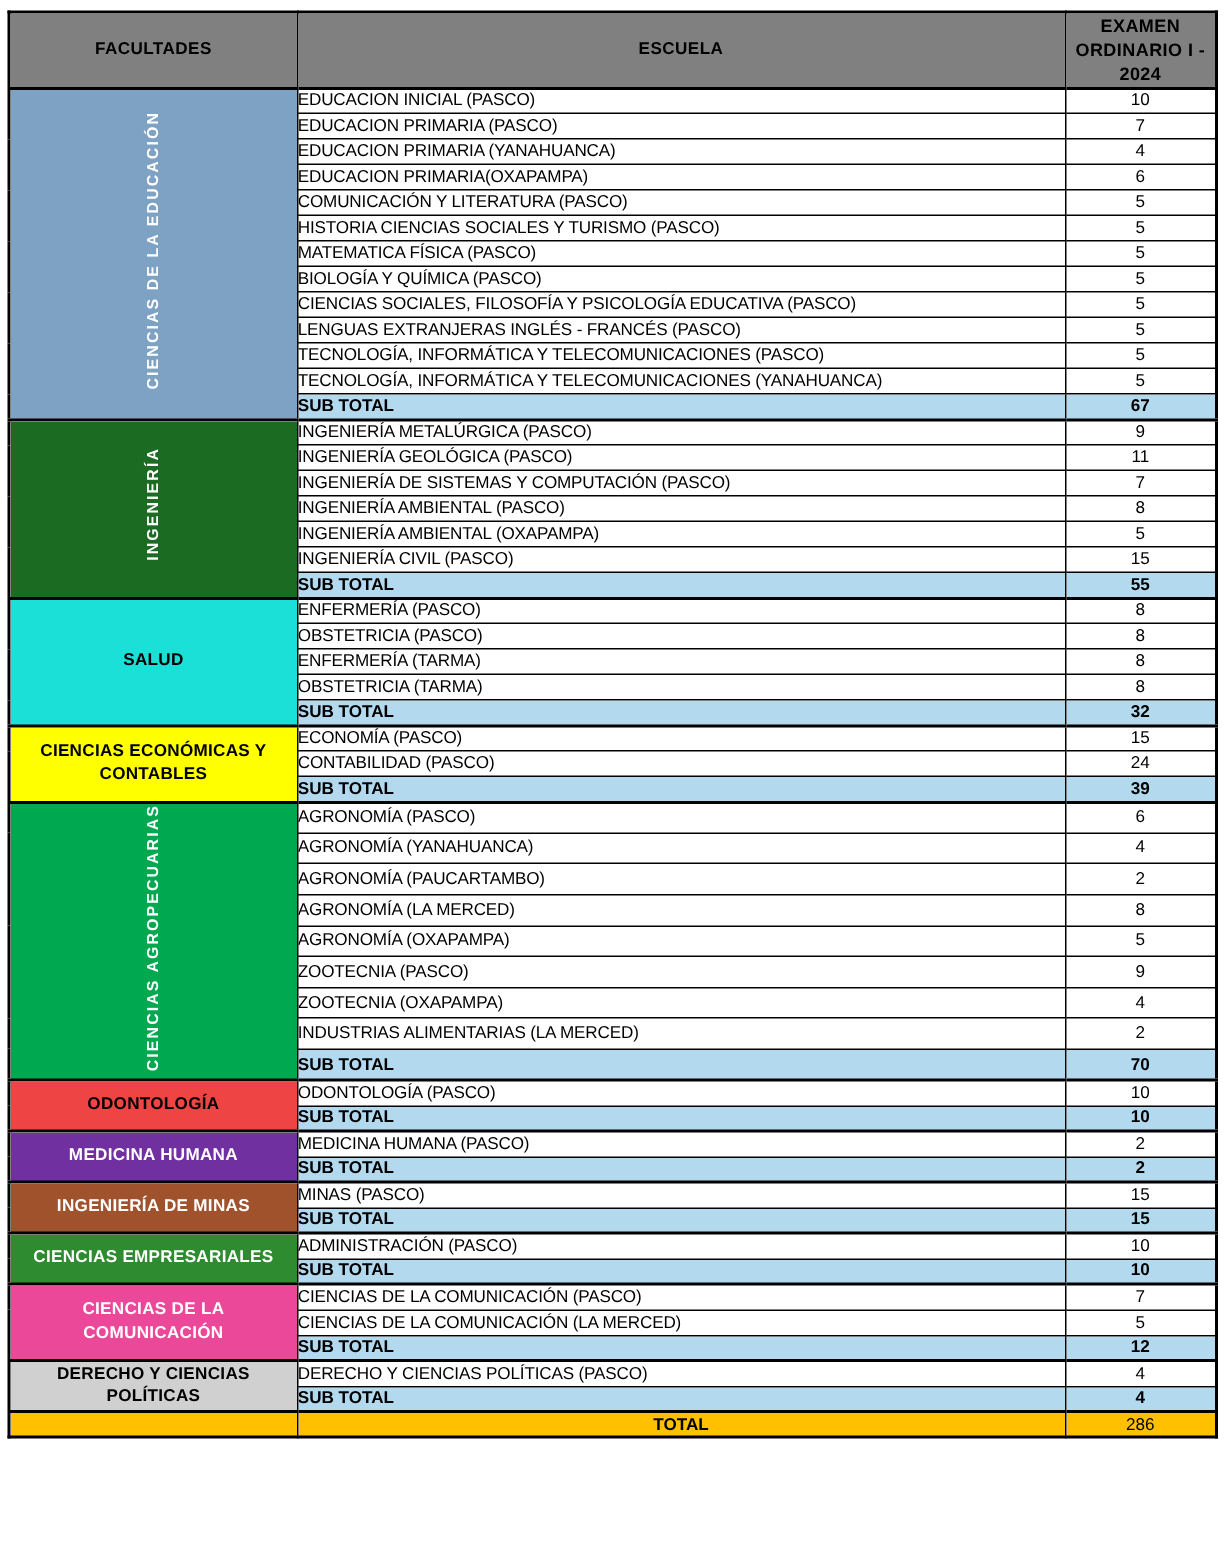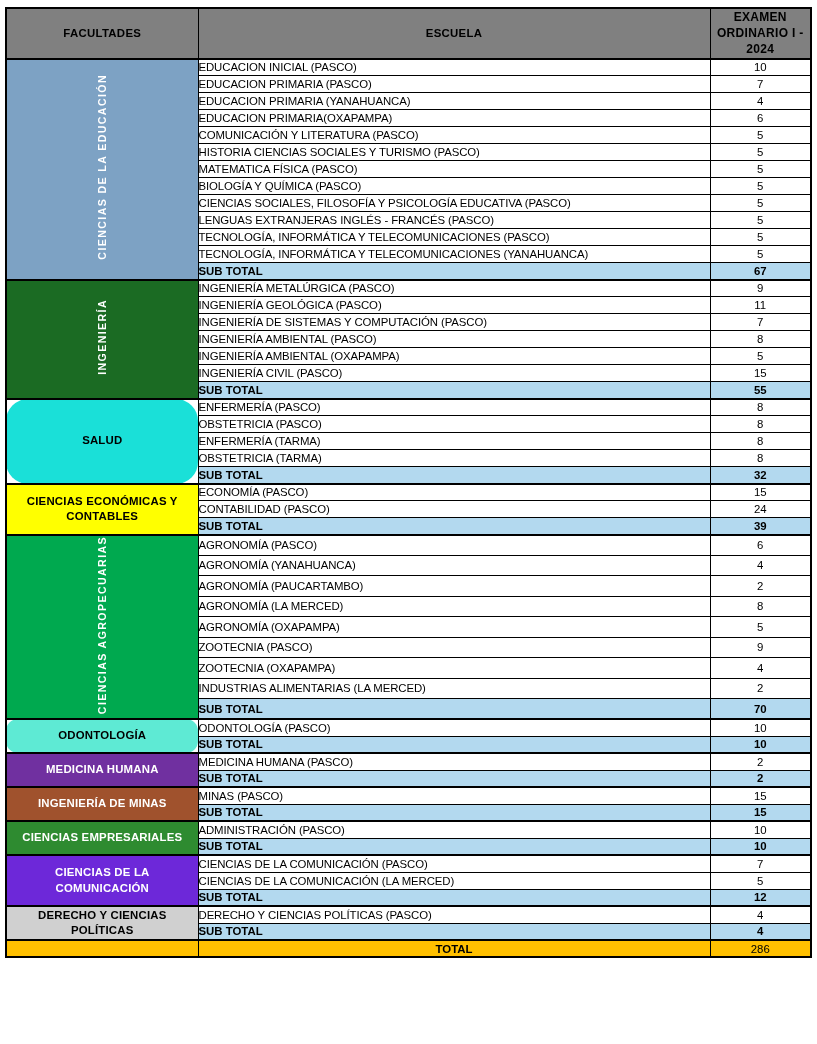--- a/index.html
+++ b/index.html
@@ -235,21 +235,21 @@
         </tr>
         <tr>
           <td class="school">INGENIERÍA CIVIL (PASCO)</td>
           <td class="val">15</td>
         </tr>
         <tr>
           <td class="sub">SUB TOTAL</td>
           <td class="subval">55</td>
         </tr>
         <tr class="blockstart">
-          <td class="fac" rowspan="5" style="background: rgb(26, 224, 216); color: rgb(0, 0, 0); border-radius: 22px;"><span class="horiz">SALUD</span></td>
+          <td class="fac" rowspan="5" style="background: rgb(26, 224, 216); color: rgb(0, 0, 0);"><span class="horiz">SALUD</span></td>
           <td class="school">ENFERMERÍA (PASCO)</td>
           <td class="val">8</td>
         </tr>
         <tr>
           <td class="school">OBSTETRICIA (PASCO)</td>
           <td class="val">8</td>
         </tr>
         <tr>
           <td class="school">ENFERMERÍA (TARMA)</td>
           <td class="val">8</td>
@@ -306,21 +306,21 @@
         </tr>
         <tr>
           <td class="school">INDUSTRIAS ALIMENTARIAS (LA MERCED)</td>
           <td class="val">2</td>
         </tr>
         <tr>
           <td class="sub">SUB TOTAL</td>
           <td class="subval">70</td>
         </tr>
         <tr class="blockstart">
-          <td class="fac" rowspan="2" style="background: #5eead4; color: rgb(0, 0, 0); border-radius: 12px;"><span class="horiz">ODONTOLOGÍA</span></td>
+          <td class="fac" rowspan="2" style="background: #ef4444; color: rgb(0, 0, 0);"><span class="horiz">ODONTOLOGÍA</span></td>
           <td class="school">ODONTOLOGÍA (PASCO)</td>
           <td class="val">10</td>
         </tr>
         <tr>
           <td class="sub">SUB TOTAL</td>
           <td class="subval">10</td>
         </tr>
         <tr class="blockstart">
           <td class="fac" rowspan="2" style="background: rgb(112, 48, 160); color: rgb(255, 255, 255);"><span class="horiz">MEDICINA HUMANA</span></td>
           <td class="school">MEDICINA HUMANA (PASCO)</td>
@@ -342,21 +342,21 @@
         <tr class="blockstart">
           <td class="fac" rowspan="2" style="background: rgb(46, 139, 48); color: rgb(255, 255, 255);"><span class="horiz">CIENCIAS EMPRESARIALES</span></td>
           <td class="school">ADMINISTRACIÓN (PASCO)</td>
           <td class="val">10</td>
         </tr>
         <tr>
           <td class="sub">SUB TOTAL</td>
           <td class="subval">10</td>
         </tr>
         <tr class="blockstart">
-          <td class="fac" rowspan="3" style="background: #6d28d9; color: rgb(255, 255, 255);"><span class="horiz">CIENCIAS DE LA COMUNICACIÓN</span></td>
+          <td class="fac" rowspan="3" style="background: #ec4899; color: rgb(255, 255, 255);"><span class="horiz">CIENCIAS DE LA COMUNICACIÓN</span></td>
           <td class="school">CIENCIAS DE LA COMUNICACIÓN (PASCO)</td>
           <td class="val">7</td>
         </tr>
         <tr>
           <td class="school">CIENCIAS DE LA COMUNICACIÓN (LA MERCED)</td>
           <td class="val">5</td>
         </tr>
         <tr>
           <td class="sub">SUB TOTAL</td>
           <td class="subval">12</td>

